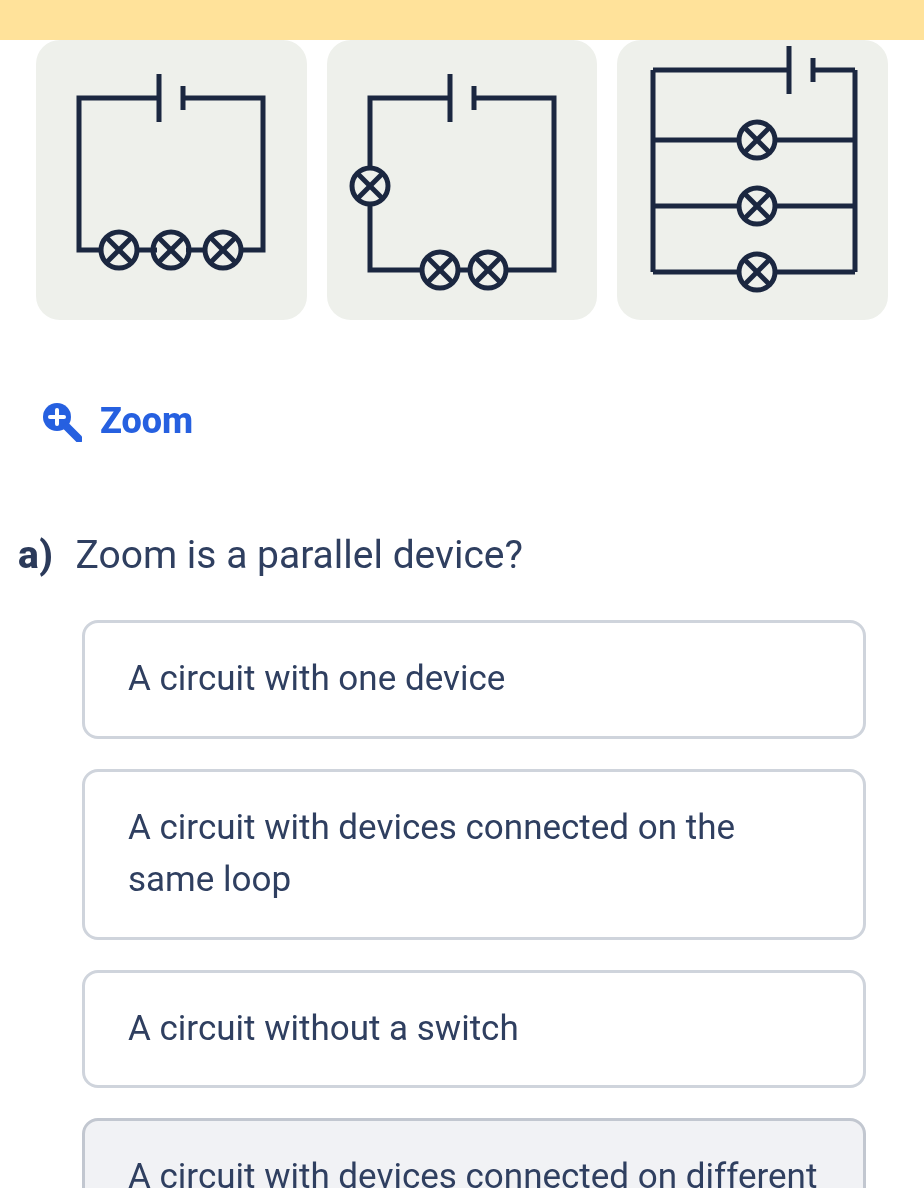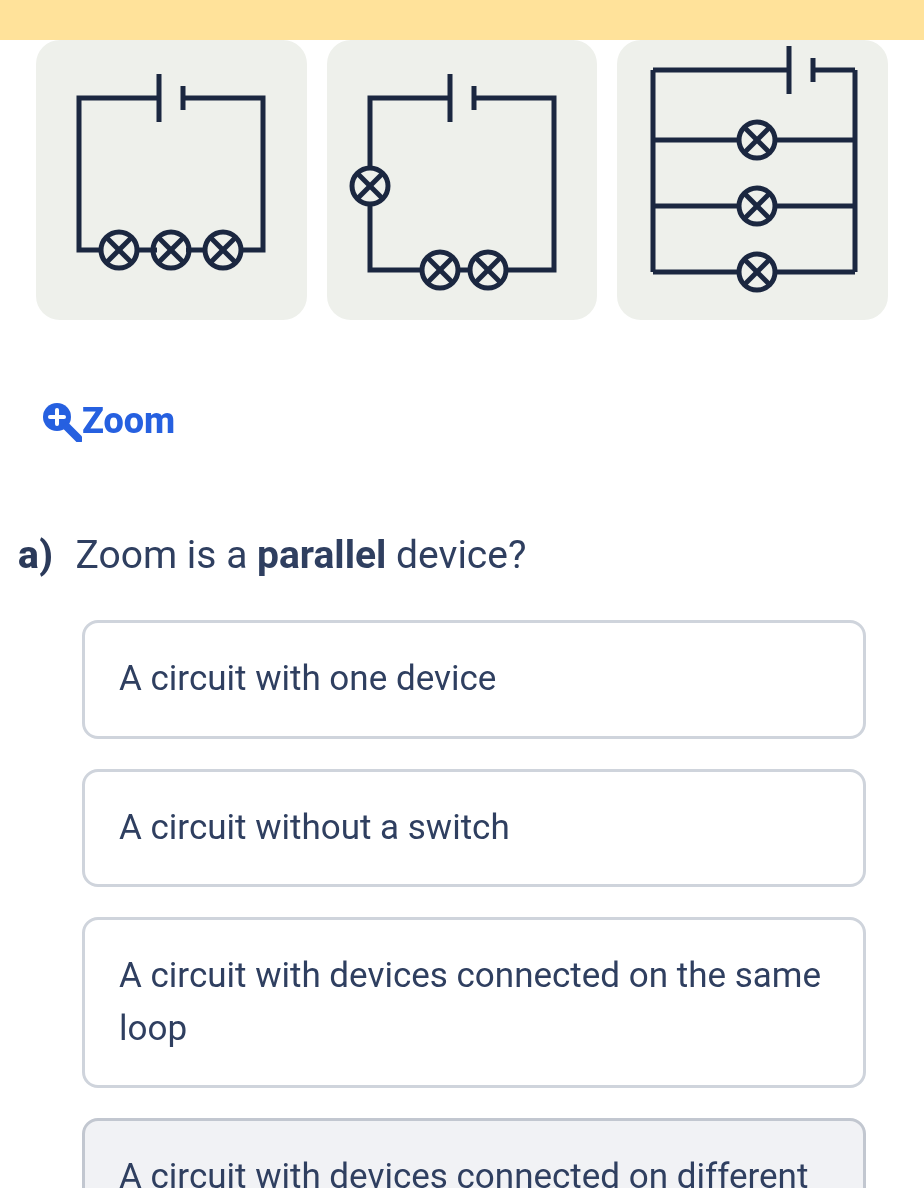--- a/index.html
+++ b/index.html
@@ -38,20 +38,21 @@
     overflow: visible;
   }
   .circuit-card svg { display: block; overflow: visible; }
   .stroke { fill: none; stroke: #1b2740; stroke-width: 5; }
 
   
   .zoom-row {
     margin: 80px 0 90px 40px;
     display: flex;
     align-items: center;
+    gap: 18px;
     color: #2660e0;
     font-weight: 800;
     font-size: 36px;
     cursor: pointer;
     width: fit-content;
   }
   .zoom-icon {
     width: 42px;
     height: 42px;
     position: relative;
@@ -66,33 +67,33 @@
     margin-bottom: 42px;
     font-size: 39px;
     color: #2f3f60;
   }
   .question-label {
     font-weight: 800;
     color: #2b3a5a;
     letter-spacing: .5px;
   }
   .question-text { font-weight: 400; }
-  .question-text strong { font-weight: 700; }
+  .question-text strong { font-weight: 400; }
 
   
   .options {
     padding: 0 58px 24px 82px;
     display: flex;
     flex-direction: column;
     gap: 30px;
   }
   .option {
     border: 3px solid #cfd4dc;
     border-radius: 16px;
-    padding: 30px 34px;
+    padding: 30px 43px;
     font-size: 35px;
     line-height: 1.5;
     color: #2f3f60;
     background: #ffffff;
     cursor: pointer;
   }
   .option.selected {
     background: #f1f2f5;
     border-color: #c2c7d0;
   }
@@ -213,18 +214,18 @@
 
   <div class="question">
     <span class="question-label">a)</span>
     <span class="question-text">
       <span>Zoom is a </span><strong>parallel</strong><span> device?</span>
     </span>
   </div>
 
   <div class="options">
       <div class="option">A circuit with one device</div>
+      <div class="option">A circuit with devices connected on the same loop</div>
       <div class="option">A circuit without a switch</div>
-      <div class="option">A circuit with devices connected on the same loop</div>
       <div class="option selected">A circuit with devices connected on different loops</div>
     </div>
 
 </div>
 
 </body></html>

